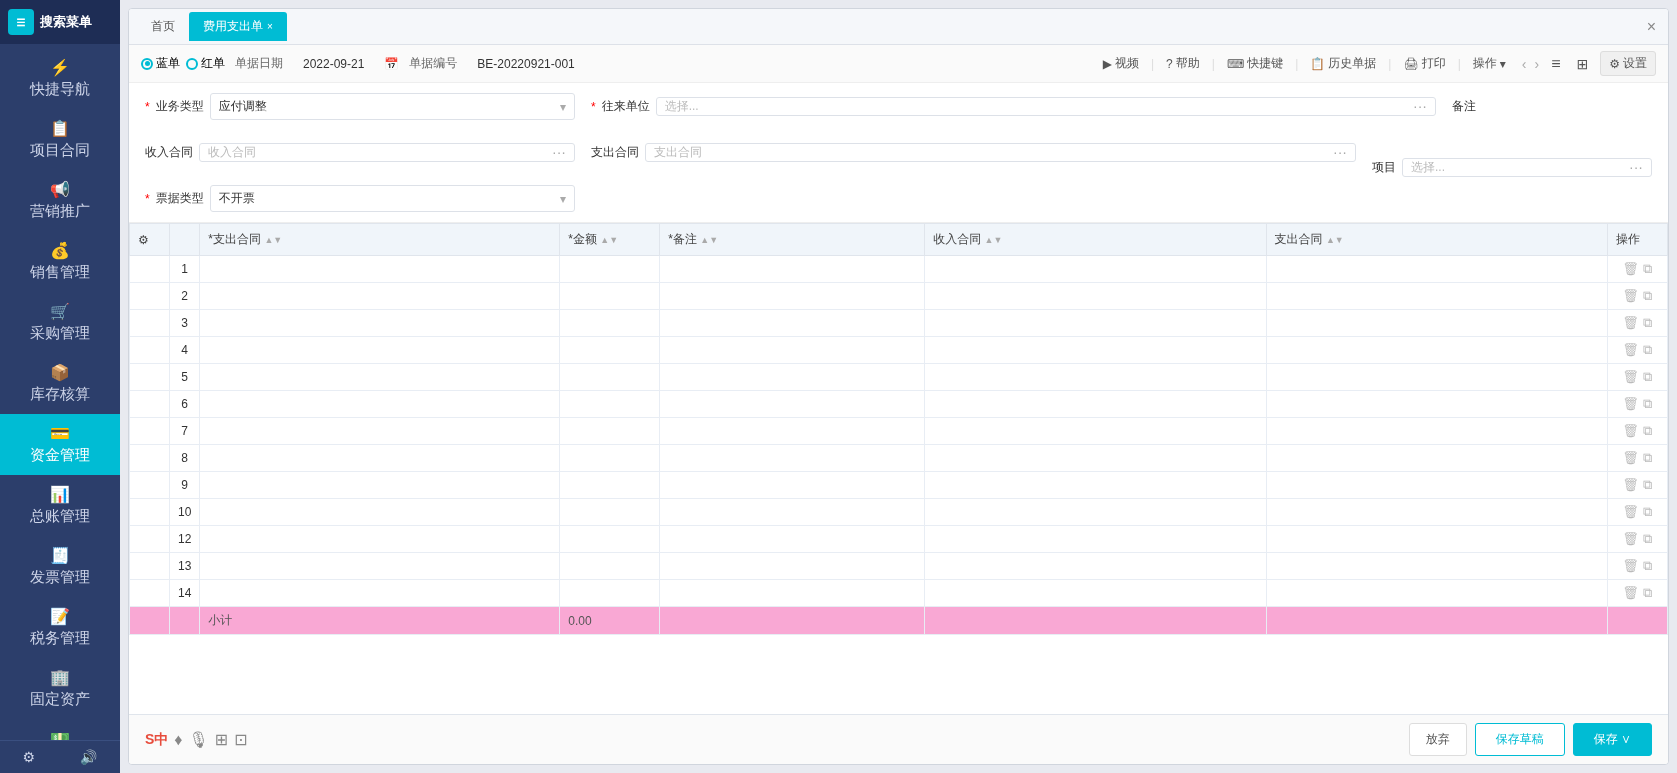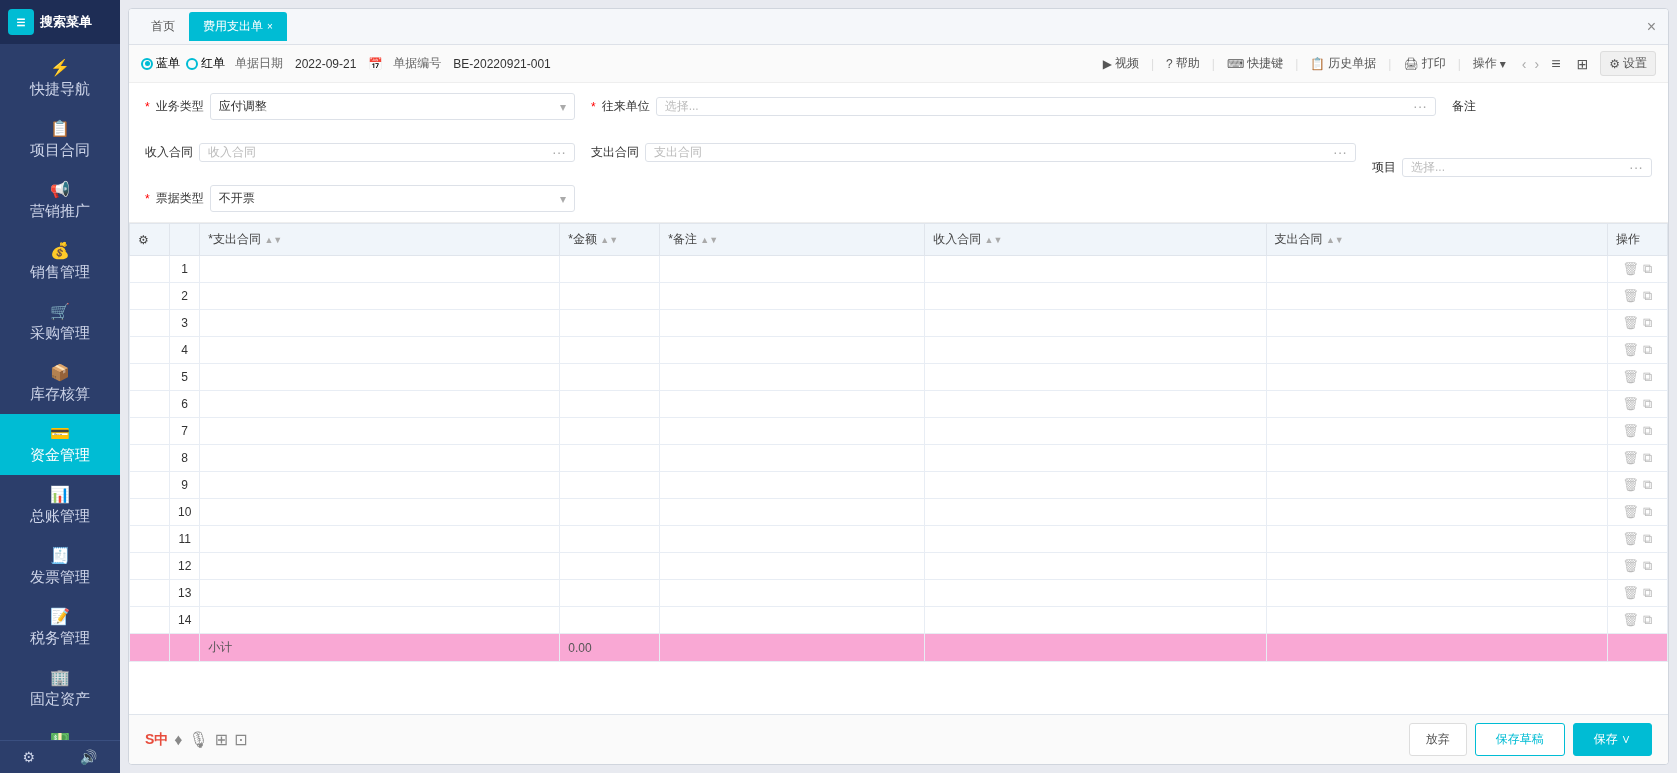--- a/index.html
+++ b/index.html
@@ -121,21 +121,21 @@
       border-radius: 50%;
       border: 2px solid #00bcd4;
       display: flex; align-items: center; justify-content: center;
     }
     .radio-circle.checked::after {
       content: '';
       width: 5px; height: 5px;
       border-radius: 50%;
       background: #00bcd4;
     }
-    .toolbar-field { display: flex; align-items: center; gap: 12px; color: #555; }
+    .toolbar-field { display: flex; align-items: center; gap: 20px; color: #555; }
     .toolbar-field-label { color: #666; white-space: nowrap; }
     .toolbar-field-value { color: #333; font-weight: 500; }
     .toolbar-actions { margin-left: auto; display: flex; align-items: center; gap: 8px; }
     .toolbar-action-btn {
       display: flex; align-items: center; gap: 3px;
       color: #555; cursor: pointer; font-size: 12px;
       padding: 2px 4px;
     }
     .settings-btn {
       background: #f0f0f0;
@@ -651,35 +651,20 @@
       <td></td>
       <td class="col-actions">
         <div class="action-icons">
           <span class="action-icon">🗑</span>
           <span class="action-icon">⧉</span>
         </div>
       </td>
     </tr>
             <tr>
       <td></td>
-      <td class="row-num">11</td>
-      <td></td>
-      <td></td>
-      <td></td>
-      <td></td>
-      <td></td>
-      <td class="col-actions">
-        <div class="action-icons">
-          <span class="action-icon">🗑</span>
-          <span class="action-icon">⧉</span>
-        </div>
-      </td>
-    </tr>
-            <tr>
-      <td></td>
       <td class="row-num">12</td>
       <td></td>
       <td></td>
       <td></td>
       <td></td>
       <td></td>
       <td class="col-actions">
         <div class="action-icons">
           <span class="action-icon">🗑</span>
           <span class="action-icon">⧉</span>

